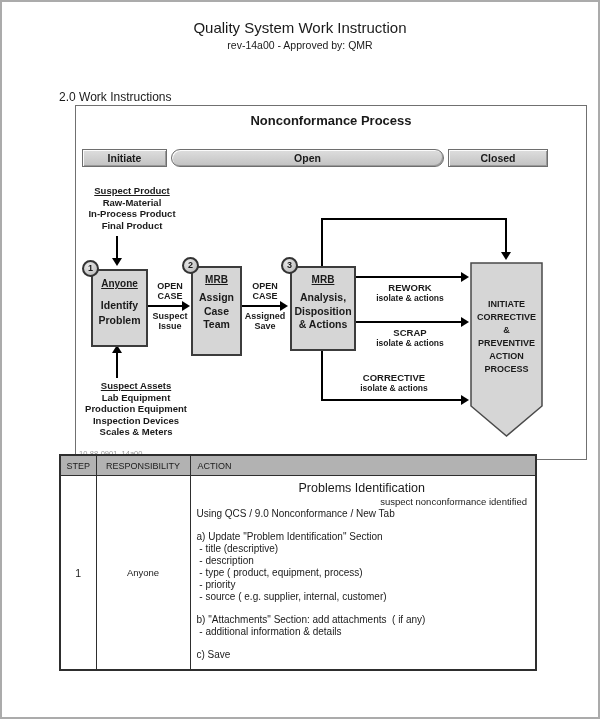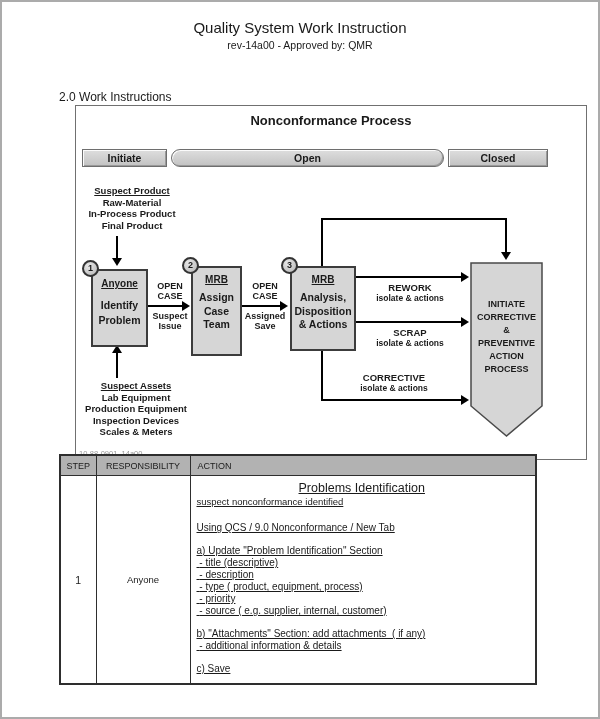--- a/index.html
+++ b/index.html
@@ -73,24 +73,24 @@
           background:#fff;color:#8d8d8d;font-size:9.5px;line-height:17px;text-align:center;}
   .chart-code{position:absolute;left:3px;top:343px;font-size:7.5px;color:#979797;}
 
   
   .steps{position:absolute;left:57px;top:452px;width:476px;border-collapse:collapse;table-layout:fixed;border:2px solid #2e2e2e;}
   .steps th{background:#b2b2b2;border:1px solid #2e2e2e;font-weight:normal;color:#1c1c1c;font-size:9px;height:19px;padding:0;}
   .steps th.h-action{text-align:left;padding-left:7px;}
   .steps td{border:1px solid #2e2e2e;vertical-align:middle;}
   .td-step{text-align:center;font-size:10.5px;}
   .td-resp{text-align:center;font-size:9.5px;}
-  .td-action{vertical-align:top;padding:5px 8px 8px 6px;height:178px;text-decoration:underline;}
+  .td-action{vertical-align:top;padding:5px 8px 8px 6px;height:178px;}
   .act-title{text-align:center;font-size:12.5px;line-height:15px;}
-  .act-sub{text-align:left;font-size:9.5px;line-height:12px;}
-  .act-intro{margin-top:14px;font-size:10px;line-height:12px;}
+  .act-sub{text-align:right;font-size:9.5px;line-height:12px;}
+  .act-intro{margin-top:0;font-size:10px;line-height:12px;}
   .act-line{font-size:10px;line-height:12px;white-space:pre-wrap;}
   .g-start{margin-top:11px;}
 </style>
 </head>
 <body>
 
 <div class="page">
 
   <div class="doc-header">
     <div class="doc-title">Quality System Work Instruction</div>

